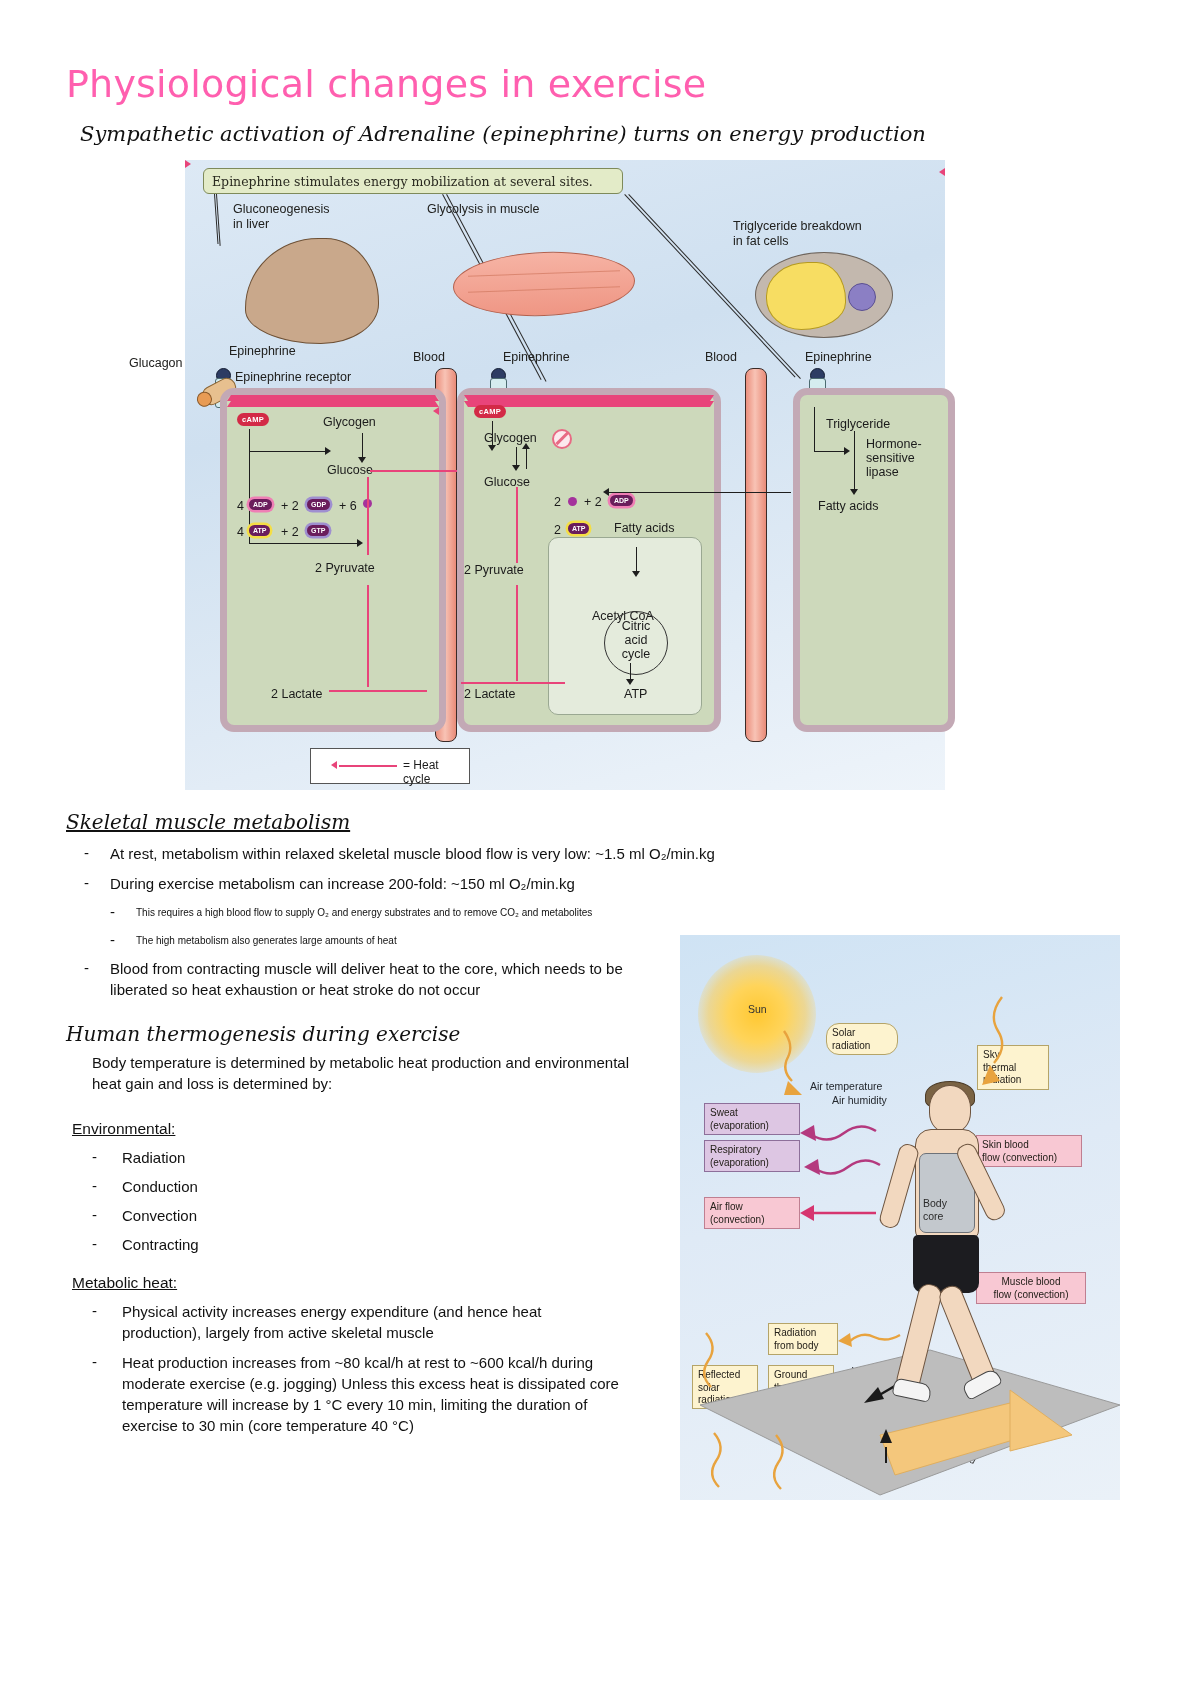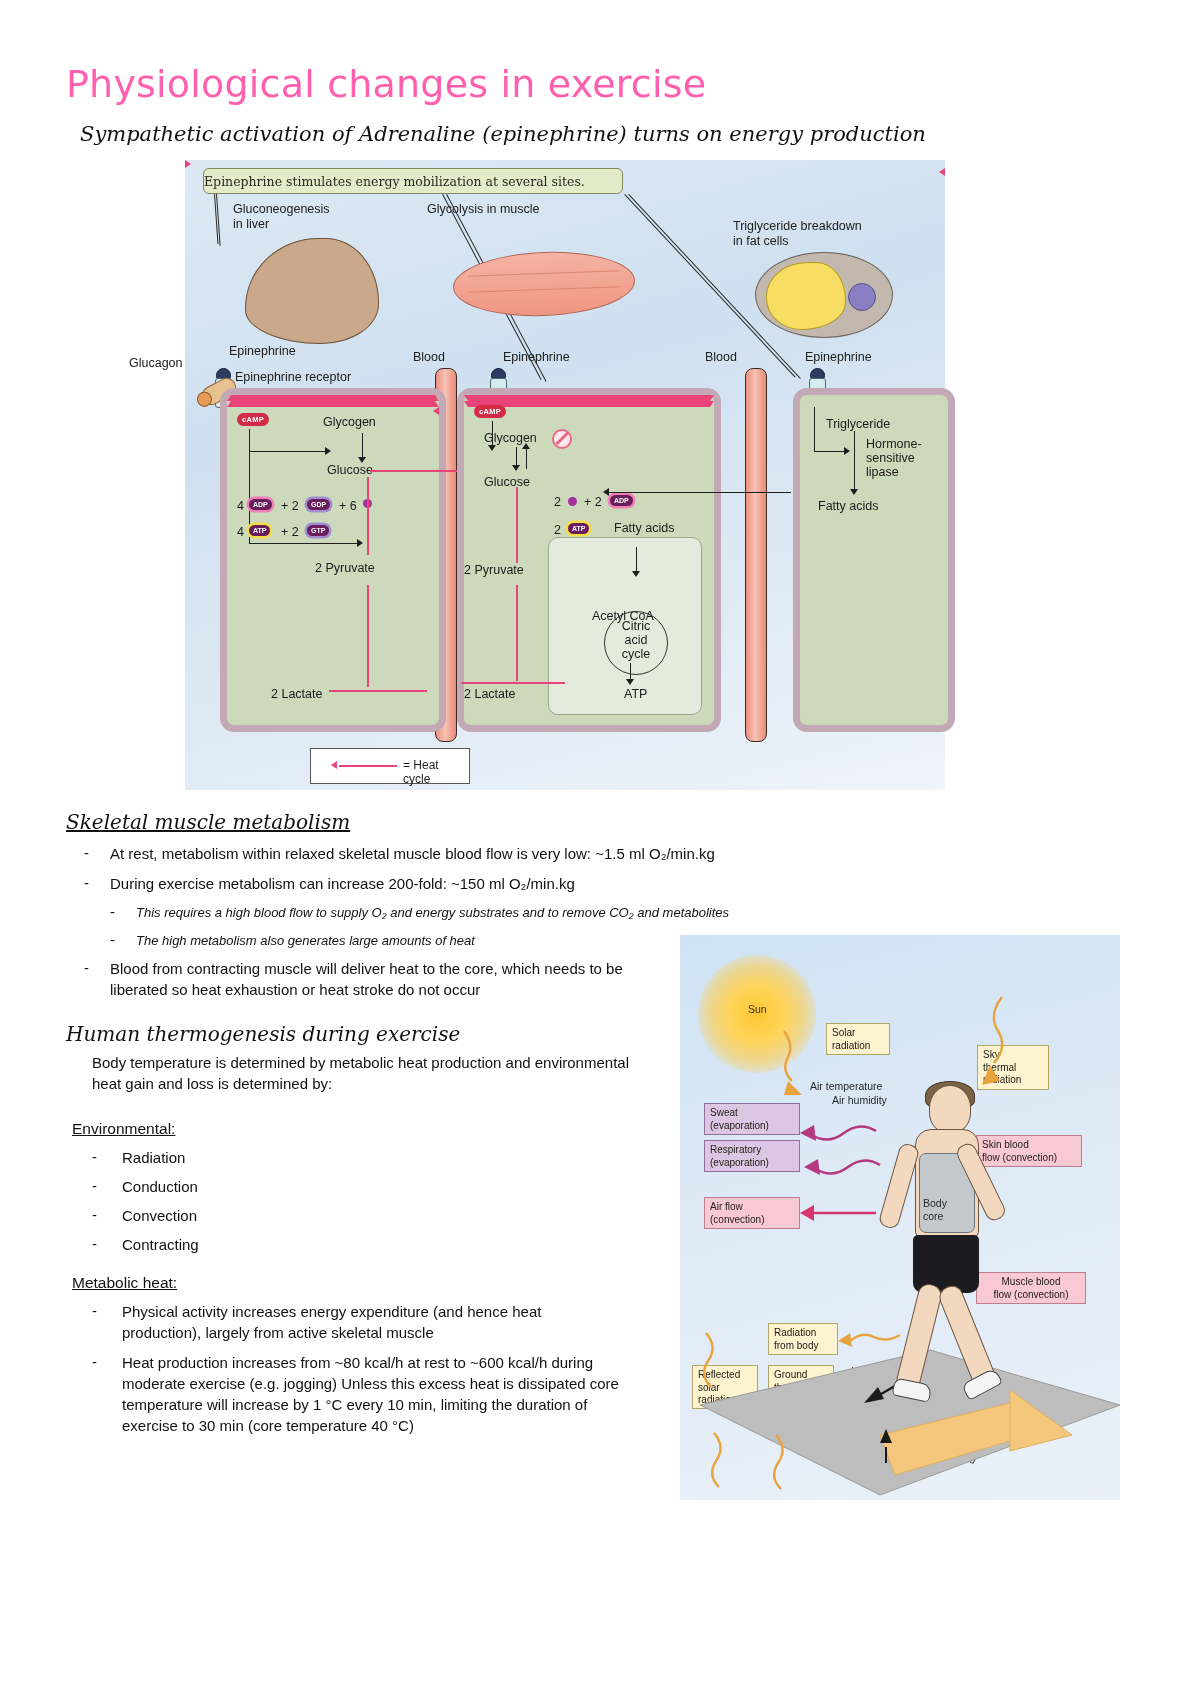--- a/index.html
+++ b/index.html
@@ -29,21 +29,21 @@
   }
 
   
   .fig1{
     position:absolute;left:185px;top:160px;width:760px;height:630px;
     background:linear-gradient(165deg,#dde9f5 0%,#cfe0f0 35%,#dfeaf5 70%,#eef4fa 100%);
   }
   .fig1 .callout{
     position:absolute;left:18px;top:8px;width:420px;height:26px;
     background:#e3ebc8;border:1px solid #7e8a5a;border-radius:6px;
-    font-size:12.5px;color:#2a2a20;line-height:26px;padding-left:0;
+    font-size:12.5px;color:#2a2a20;line-height:26px;padding-left:8px;
     box-sizing:border-box;white-space:nowrap;
     font-family:"DejaVu Serif", serif;
   }
   .f1lbl{position:absolute;font-size:12.5px;color:#20201e;white-space:pre;line-height:15px;}
 
   
   .leader{position:absolute;background:#2a2a2a;transform-origin:0 0;height:1px;}
 
   
   .liver{
@@ -158,21 +158,21 @@
   
   .h2{
     position:absolute;font-family:"DejaVu Serif", serif;font-style:italic;
     font-size:20px;color:#111;white-space:nowrap;
   }
   .h2.u{text-decoration:underline;}
   .h3{
     position:absolute;font-size:15.5px;color:#111;text-decoration:underline;white-space:nowrap;
   }
   .bt{position:absolute;font-size:15px;color:#111;line-height:21px;}
-  .bt.l2{font-size:13px;font-style:italic;}
+  .bt.l2{font-size:10px;}
   .dash{position:absolute;font-size:15px;color:#111;}
 
   
   .fig2{
     position:absolute;left:680px;top:935px;width:440px;height:565px;
     background:linear-gradient(165deg,#cfe3f4 0%,#dfeaf6 45%,#eaf1f8 100%);
     overflow:hidden;
   }
   .sun{
     position:absolute;left:18px;top:20px;width:118px;height:118px;border-radius:50%;
@@ -404,21 +404,21 @@
   <div class="h3" style="left:72px;top:1274px;">Metabolic heat:</div>
   <div class="dash" style="left:92px;top:1302px;">-</div>
   <div class="bt" style="left:122px;top:1301px;width:500px;">Physical activity increases energy expenditure (and hence heat production), largely from active skeletal muscle</div>
   <div class="dash" style="left:92px;top:1353px;">-</div>
   <div class="bt" style="left:122px;top:1352px;width:510px;">Heat production increases from ~80 kcal/h at rest to ~600 kcal/h during moderate exercise (e.g. jogging) Unless this excess heat is dissipated core temperature will increase by 1 °C every 10 min, limiting the duration of exercise to 30 min (core temperature 40 °C)</div>
 
   <div class="fig2">
     <div class="sun"></div>
     <div class="sunlbl">Sun</div>
 
-    <div class="box cream" style="left: 146px; top: 88px; width: 64px; height: 32px; white-space: pre;">Solar
+    <div class="box cream" style="left: 146px; top: 88px; width: 72px; height: 32px; white-space: pre; border-radius: 13px;">Solar
 radiation</div>
     <div class="box cream" style="left: 297px; top: 110px; width: 72px; height: 45px; white-space: pre;">Sky
 thermal
 radiation</div>
 
     <div class="plain" style="left:130px;top:145px;">Air temperature</div>
     <div class="plain" style="left:152px;top:159px;">Air humidity</div>
 
     <div class="box purple" style="left: 24px; top: 168px; width: 96px; height: 32px; white-space: pre;">Sweat
 (evaporation)</div>

